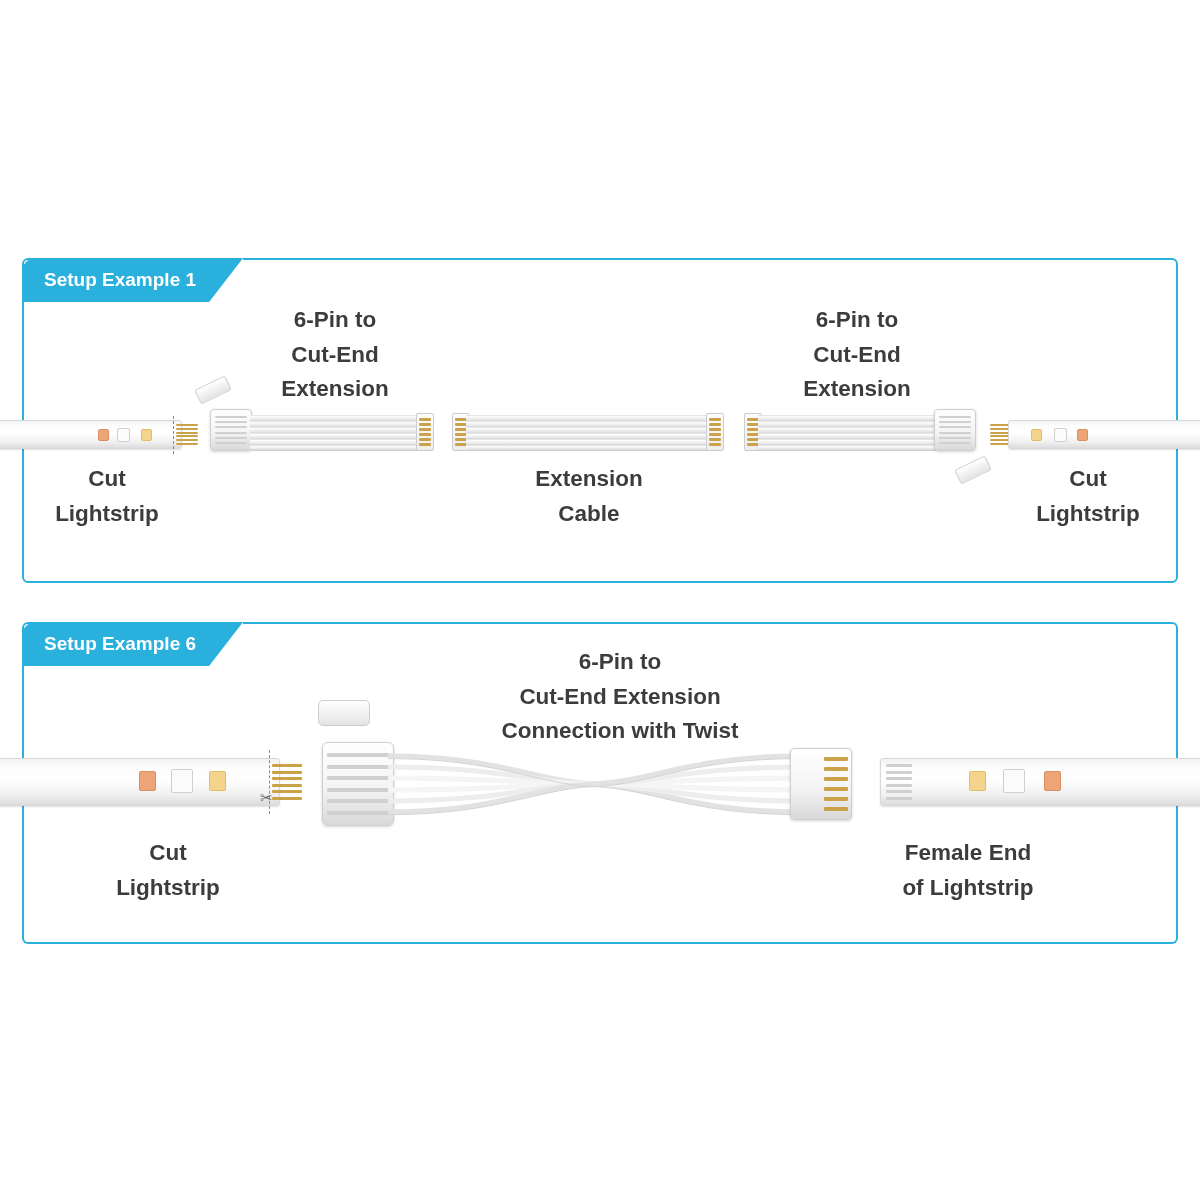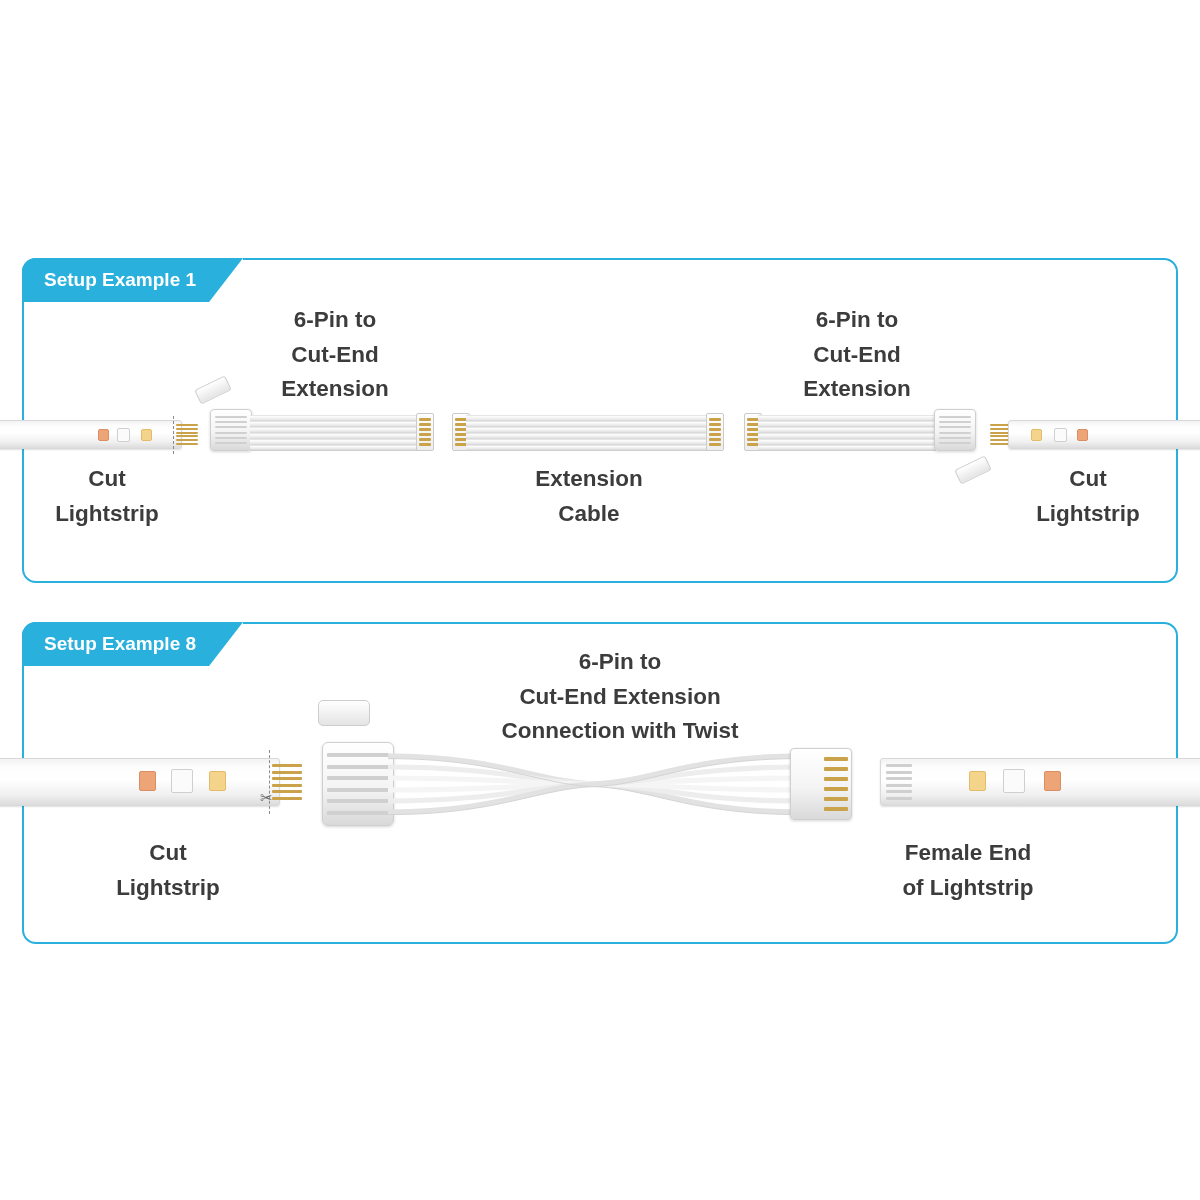--- a/index.html
+++ b/index.html
@@ -11,21 +11,21 @@
     width: 1200px;
     height: 1200px;
     font-family: "Liberation Sans", sans-serif;
     color: #3a3a3a;
     position: relative;
     overflow: hidden;
   }
   .panel {
     position: absolute;
     border: 2px solid #29b0dd;
-    border-radius: 14px;
+    border-radius: 6px;
     background: #ffffff;
     box-sizing: border-box;
   }
   #panel-1 { left: 22px; top: 258px; width: 1156px; height: 325px; }
   #panel-2 { left: 22px; top: 622px; width: 1156px; height: 322px; }
 
   .panel-tag {
     position: absolute;
     left: -2px;
     top: -2px;
@@ -298,21 +298,21 @@
     <i style="height:2px;width:22px;"></i>
     <i style="height:2px;width:22px;"></i>
 </div>
 <div class="strip" style="left:1008px; top:420px; width:200px; height:29px;">
   <div class="led warm" style="left:22px; top:8px; width:11px; height:12px;"></div>
   <div class="led white" style="left:45px; top:7px; width:13px; height:14px;"></div>
   <div class="led amber" style="left:68px; top:8px; width:11px; height:12px;"></div>
 </div>
 
 <div class="panel" id="panel-2">
-  <div class="panel-tag">Setup Example 8</div>
+  <div class="panel-tag">Setup Example 6</div>
 </div>
 
 <div class="label" style="left:435px; top:645px; width:370px;">6-Pin to
 Cut-End Extension
 Connection with Twist</div>
 <div class="label" style="left:73px; top:836px; width:190px;">Cut
 Lightstrip</div>
 <div class="label" style="left:870px; top:836px; width:196px;">Female End
 of Lightstrip</div>
 

